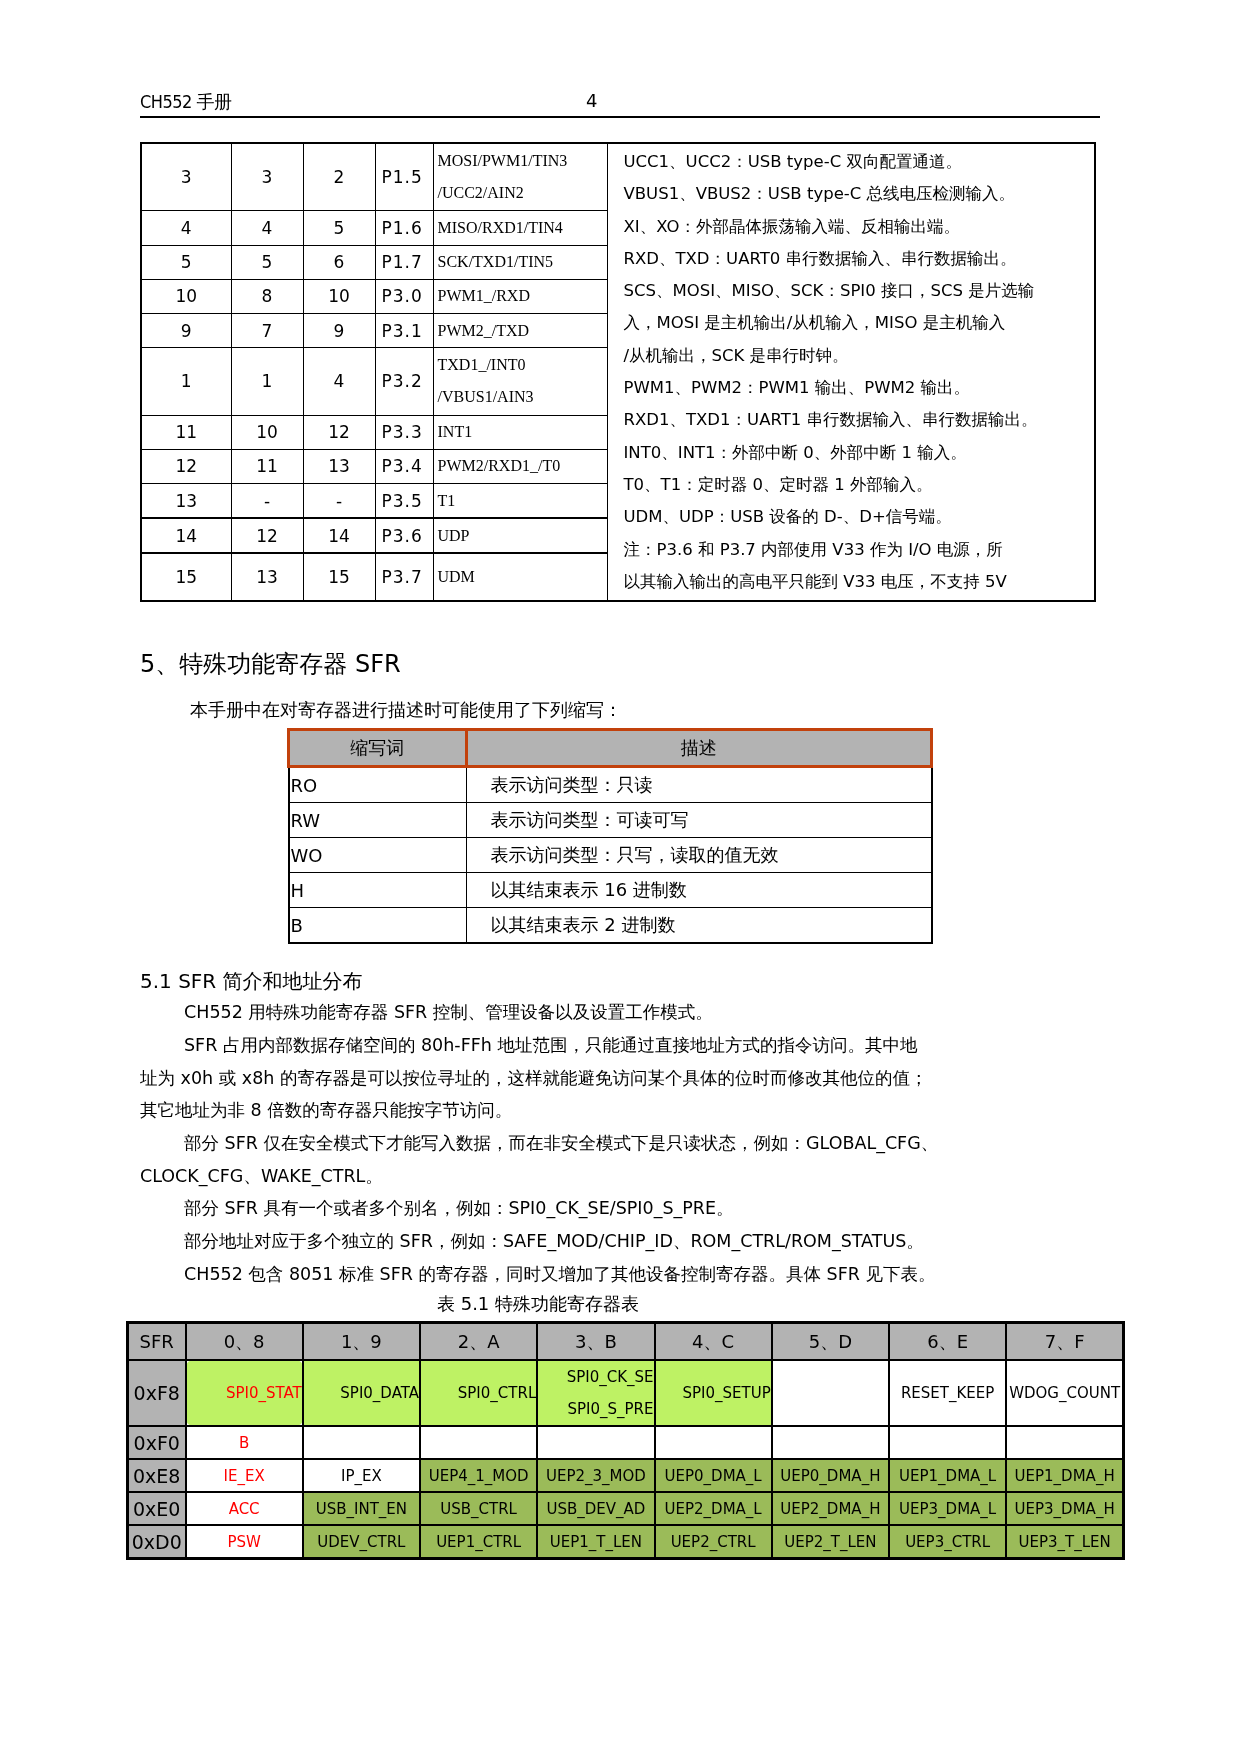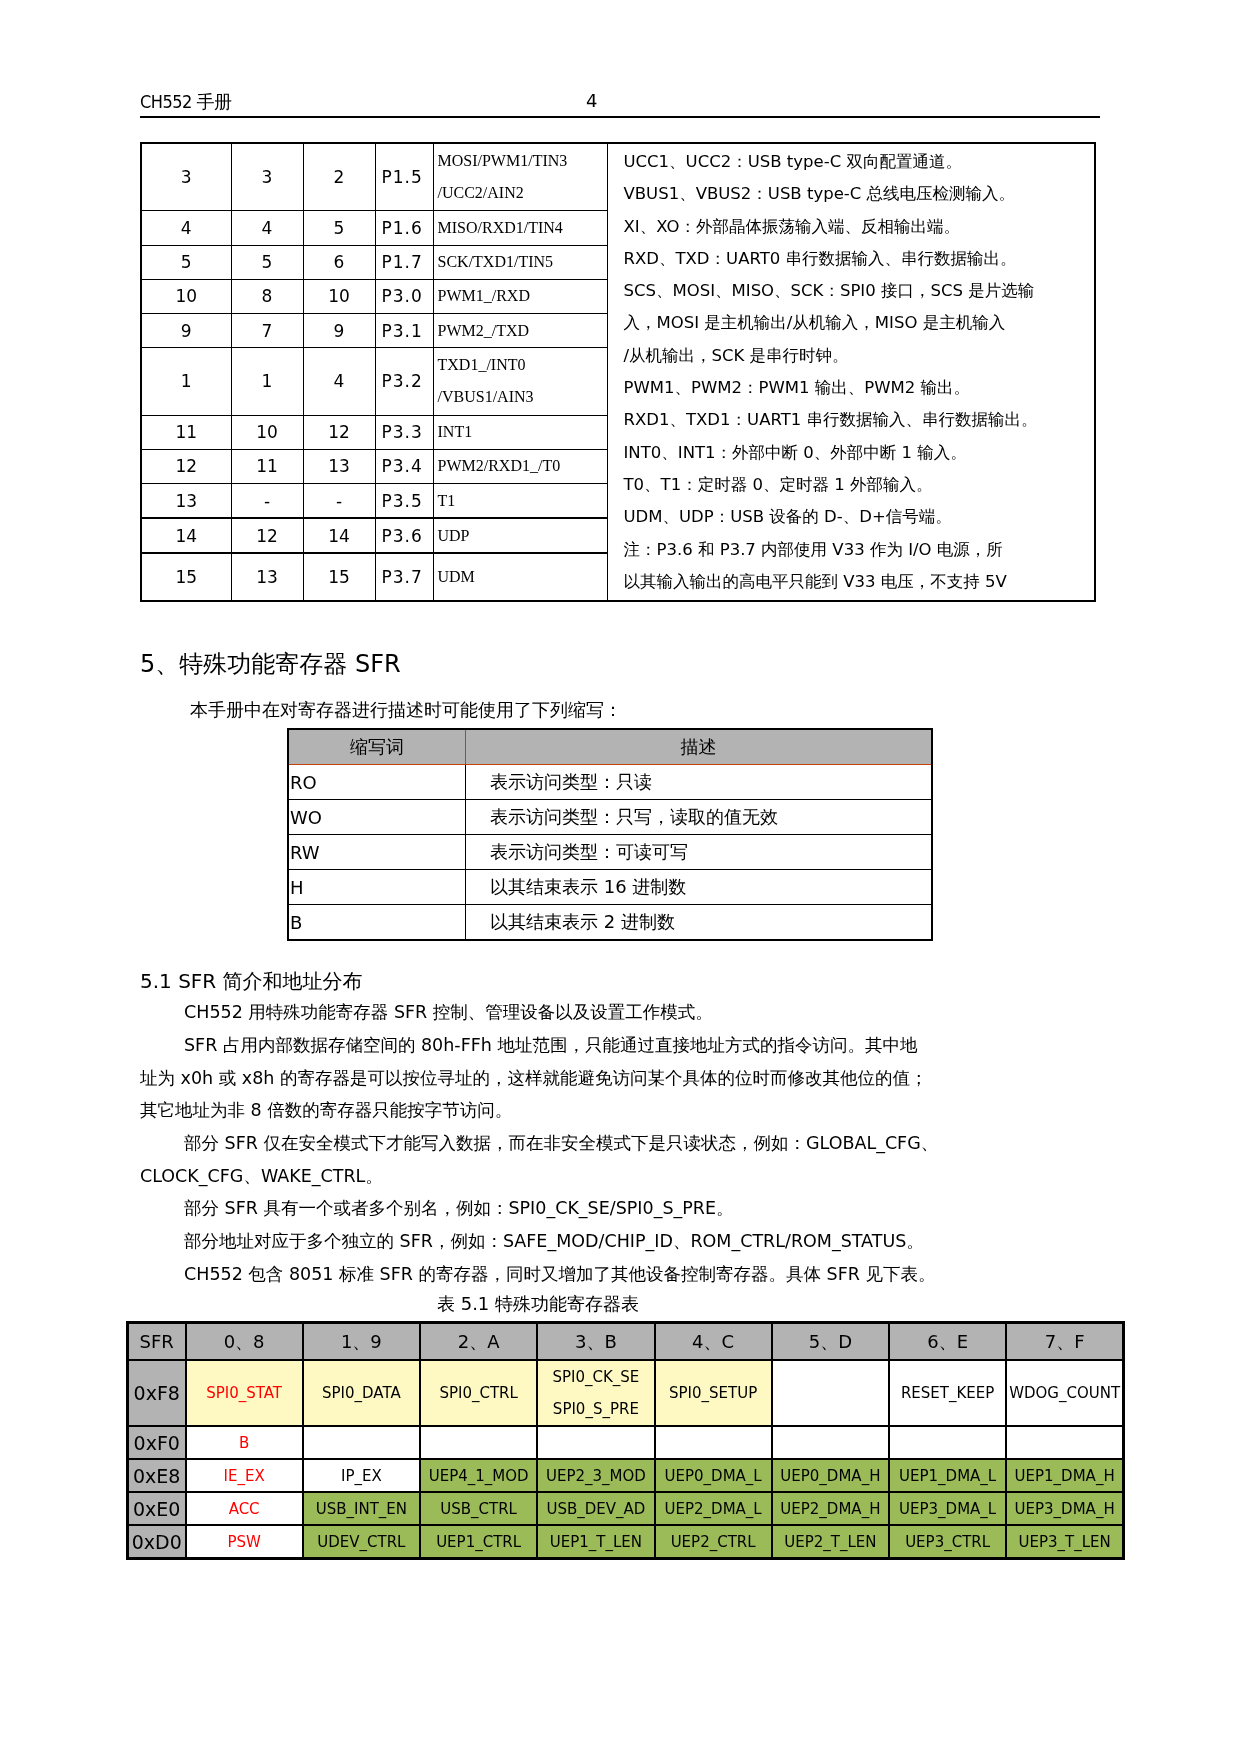--- a/index.html
+++ b/index.html
@@ -15,36 +15,36 @@
   .pin-table td.port { text-align: left; padding-left: 6px; letter-spacing: 1px; }
   .pin-table td.func { padding-left: 4px; font-family: Liberation Serif, serif; font-size: 16px; line-height: 32px; letter-spacing: 0; }
   .pin-table td.desc { vertical-align: top; padding: 2px 16px; font-size: 16.5px; line-height: 32.3px; border-left: 1px solid #000; }
   .pin-table tr.thick-top td:not(.desc) { border-top: 2px solid #000; }
   .func .l2 { display: block; }
 
   .sec-title { position: absolute; left: 140px; top: 648px; font-size: 24px; }
   .intro { position: absolute; left: 190px; top: 698px; font-size: 18px; }
 
   .abbr-table { position: absolute; left: 287px; top: 728px; width: 646px; border: 2px solid #000; }
-  .abbr-table th { background: #b3b3b3; font-weight: normal; font-size: 18px; height: 32px; border: 1px solid #c2410c; }
+  .abbr-table th { background: #b3b3b3; font-weight: normal; font-size: 18px; height: 32px; border: 3px solid #c2410c; }
   .abbr-table td { border: 1px solid #000; font-size: 18px; height: 32px; }
   .abbr-table td.code { text-align: left; width: 174px; }
   .abbr-table td.d { padding-left: 24px; }
 
   .sub-title { position: absolute; left: 140px; top: 968px; font-size: 20px; }
   .para { position: absolute; left: 140px; width: 950px; font-size: 17.5px; line-height: 32.5px; }
   .para .indent { display: inline-block; width: 44px; }
 
   .caption { position: absolute; left: 0; width: 1076px; top: 1292px; text-align: center; font-size: 18px; }
 
   .sfr-table { position: absolute; left: 126px; top: 1321px; width: 999px; border: 3px solid #000; table-layout: fixed; }
   .sfr-table th { background: #b3b3b3; font-weight: normal; font-size: 18px; height: 33px; border: 2px solid #000; }
   .sfr-table td { border: 2px solid #000; text-align: center; font-size: 15px; height: 31px; padding: 0; letter-spacing: 0; }
   .sfr-table td.rowhead { background: #b3b3b3; font-size: 19px; }
-  .sfr-table td.purple { background: #fef9c3; }
+  .sfr-table td.purple { background: #bef264; text-align: right; }
   .sfr-table td.green { background: #9bbb59; }
   .sfr-table td.red { color: #ff0000; border-radius: 7px; }
   .sfr-table tr.tall td { height: 64px; }
   .sfr-table td .two { display: block; line-height: 32px; }
 </style>
 </head>
 <body>
 
 <div class="header">
   <span class="title">CH552 手册</span>
@@ -170,26 +170,26 @@
   <tbody>
       <tr>
     <th>缩写词</th>
     <th>描述</th>
   </tr>
   <tr>
     <td class="code">RO</td>
     <td class="d">表示访问类型：只读</td>
   </tr>
   <tr>
+    <td class="code">RW</td>
+    <td class="d">表示访问类型：可读可写</td>
+  </tr>
+  <tr>
     <td class="code">WO</td>
     <td class="d">表示访问类型：只写，读取的值无效</td>
-  </tr>
-  <tr>
-    <td class="code">RW</td>
-    <td class="d">表示访问类型：可读可写</td>
   </tr>
   <tr>
     <td class="code">H</td>
     <td class="d">以其结束表示 16 进制数</td>
   </tr>
   <tr>
     <td class="code">B</td>
     <td class="d">以其结束表示 2 进制数</td>
   </tr>
 </tbody>

